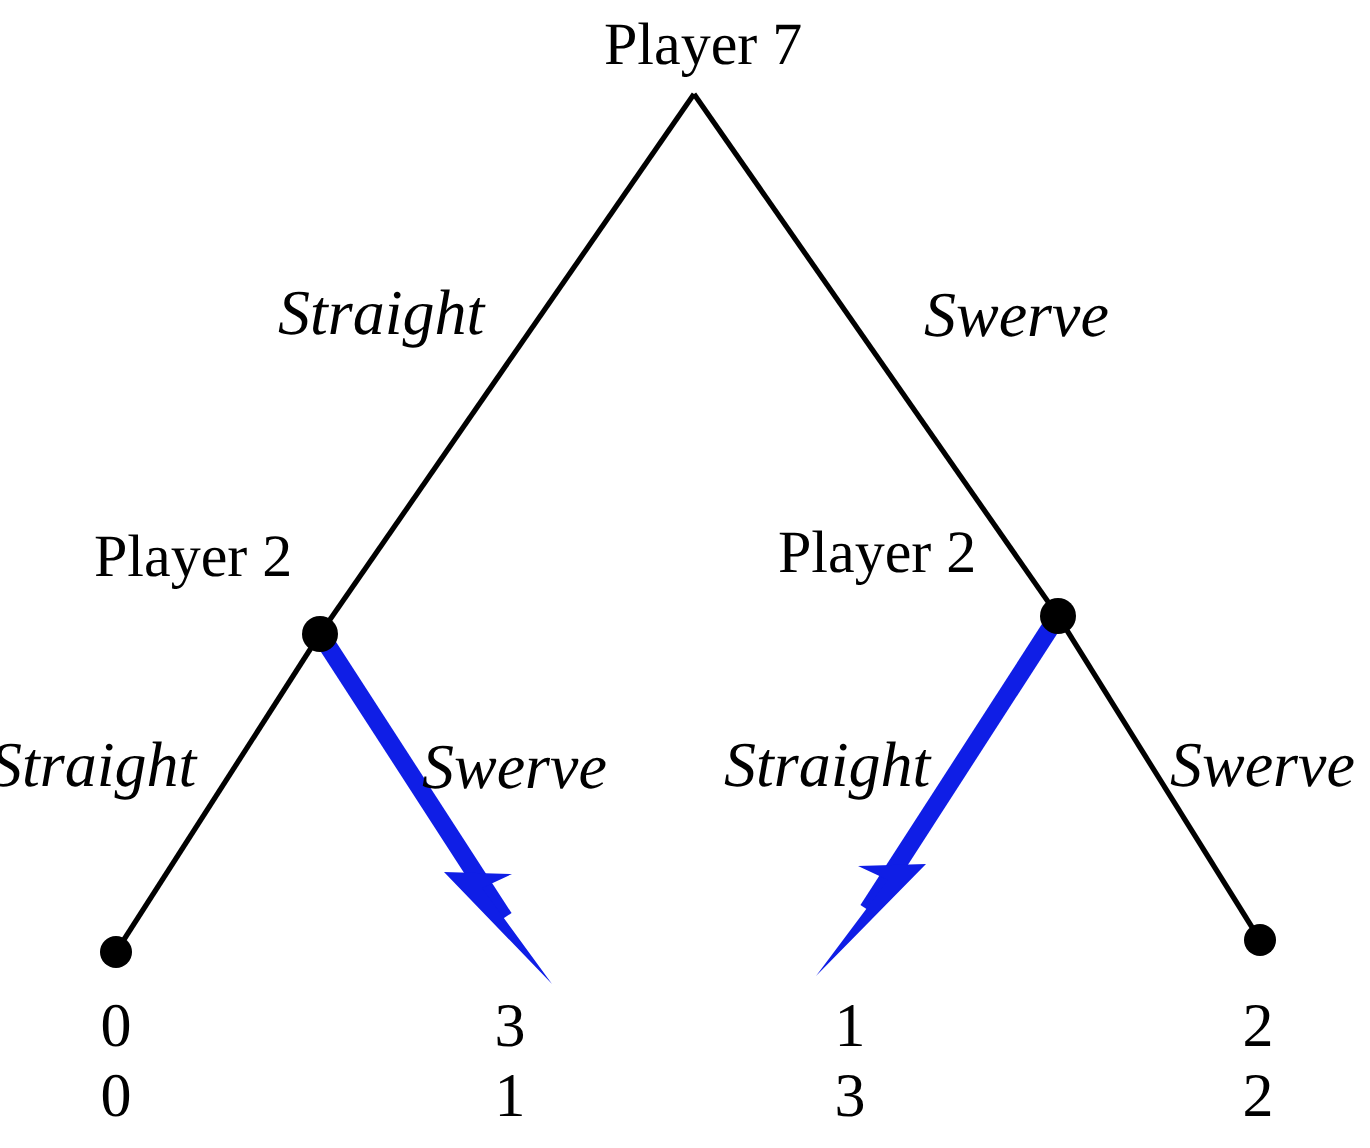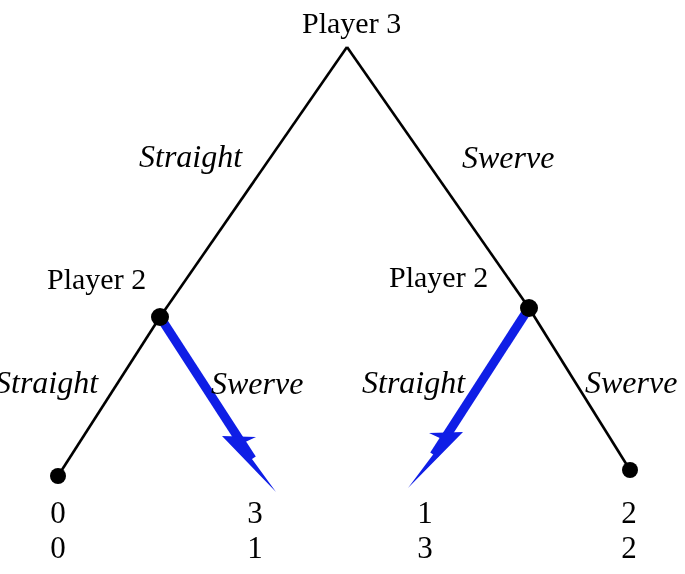--- a/index.html
+++ b/index.html
@@ -64,21 +64,21 @@
     <line x1="527" y1="311" x2="434" y2="455" stroke="#0F1EE6" stroke-width="9" stroke-linecap="butt"></line>
     <polygon points="463,432 408,488 444,440 429,433" fill="#0F1EE6"></polygon>
 
     <circle cx="160" cy="317" r="9" fill="#000000"></circle>
     <circle cx="529" cy="308" r="9" fill="#000000"></circle>
 
     <circle cx="58" cy="476" r="8" fill="#000000"></circle>
     <circle cx="630" cy="470" r="8" fill="#000000"></circle>
   </svg>
 
-  <div class="lbl player-label" style="left:302px; top:8px;">Player 3</div>
+  <div class="lbl player-label" style="left:302px; top:8px;">Player 7</div>
 
   <div class="lbl action-label" style="left:139px; top:140px;">Straight</div>
 
   <div class="lbl action-label" style="left:462px; top:141px;">Swerve</div>
 
   <div class="lbl player-label" style="left:47px; top:264px;">Player 2</div>
 
   <div class="lbl player-label" style="left:389px; top:262px;">Player 2</div>
 
   <div class="lbl action-label" style="left:-5px; top:366px;">Straight</div>

